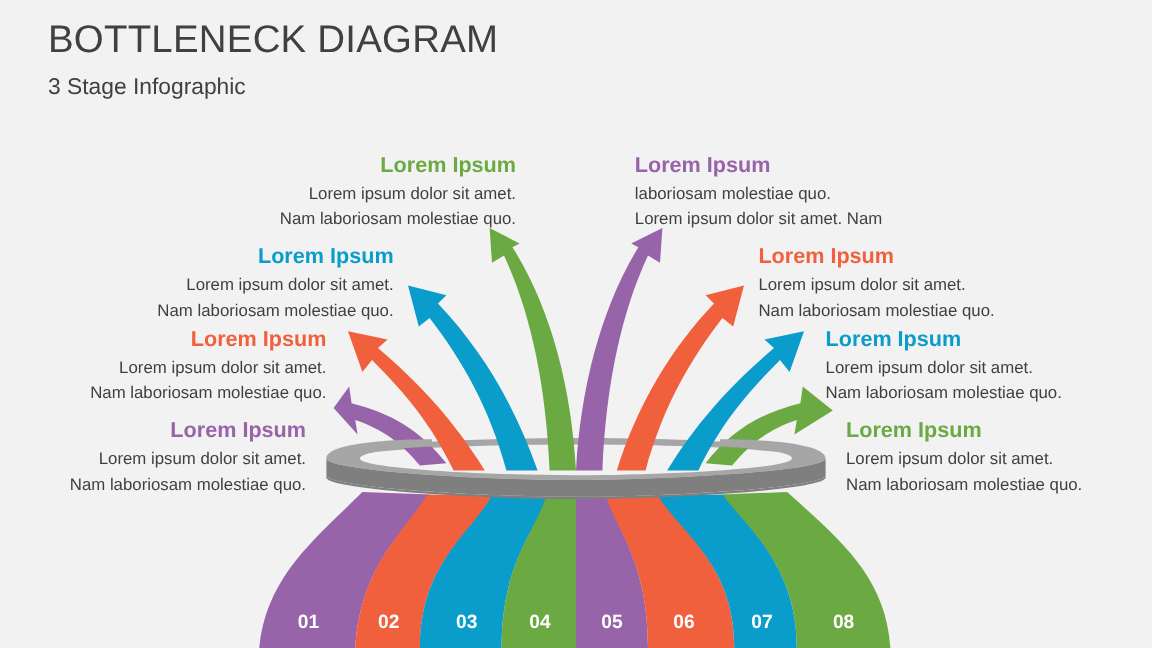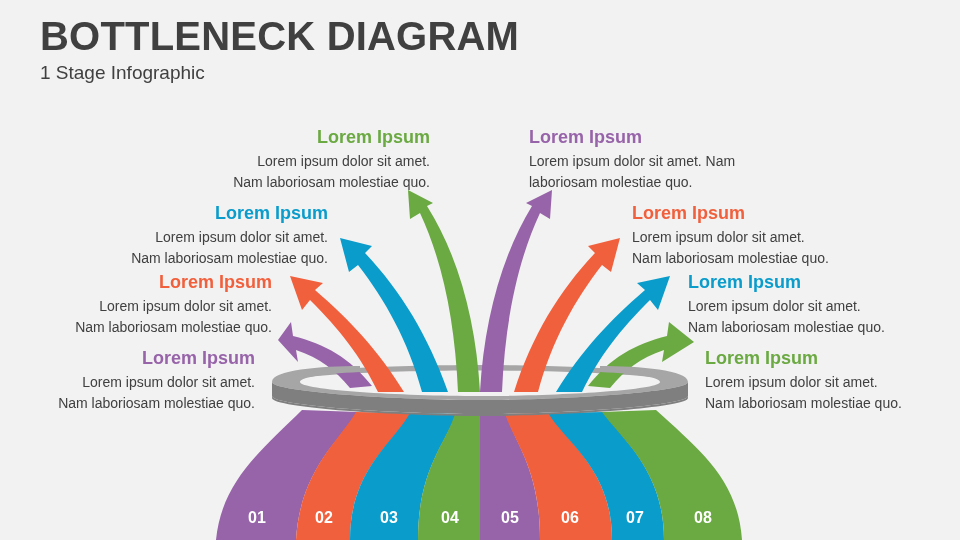--- a/index.html
+++ b/index.html
@@ -1,30 +1,30 @@
 <!DOCTYPE html>
 <html><head>
 <meta charset="utf-8">
 <style>
   html, body { margin:0; padding:0; }
   body { width:960px; height:540px; background:#f2f2f2; position:relative; overflow:hidden; font-family:"Liberation Sans", sans-serif; }
-  .title { position:absolute; left:40px; top:14px; font-size:40px; font-weight:bold; color:#404040; letter-spacing:0.2px; margin:0; }
+  .title { position:absolute; left:40px; top:14px; font-size:32px; font-weight:normal; color:#404040; letter-spacing:0.2px; margin:0; }
   .subtitle { position:absolute; left:40px; top:62px; font-size:19px; color:#404040; margin:0; }
   .label { position:absolute; font-size:14px; line-height:21px; color:#404040; }
   .label .head { font-weight:bold; font-size:18px; margin-bottom:4px; line-height:20px; }
   .label.left { text-align:right; }
   .label.right { text-align:left; }
   svg.diagram { position:absolute; left:0; top:0; }
   .num { font-family:"Liberation Sans", sans-serif; font-weight:bold; font-size:16px; fill:#ffffff; text-anchor:middle; }
 </style>
 </head>
 <body>
 
 <h1 class="title">BOTTLENECK DIAGRAM</h1>
-<p class="subtitle">1 Stage Infographic</p>
+<p class="subtitle">3 Stage Infographic</p>
 
 <svg class="diagram" width="960" height="540" viewBox="0 0 960 540">
 
   <g>
     <path d="M276,380 C300,360 660,360 684,380 L684,384 C660,366 300,366 276,384 Z" fill="#a6a6a6"></path>
   </g>
 
   <g>
 
     <path fill="#9763a9" d="M350,388 C335,370 320,358 296,350 L298,362 L278,340 L291,322 L293,336 C325,344 350,358 372,386 Z"></path>
@@ -92,22 +92,22 @@
   <div>Nam laboriosam molestiae quo.</div>
 </div>
 <div class="label left" style="right:705px; top:348px;">
   <div class="head" style="color:#9763a9;">Lorem Ipsum</div>
   <div>Lorem ipsum dolor sit amet.</div>
   <div>Nam laboriosam molestiae quo.</div>
 </div>
 
 <div class="label right" style="left:529px; top:127px;">
   <div class="head" style="color:#9763a9;">Lorem Ipsum</div>
+  <div>laboriosam molestiae quo.</div>
   <div>Lorem ipsum dolor sit amet. Nam</div>
-  <div>laboriosam molestiae quo.</div>
 </div>
 <div class="label right" style="left:632px; top:203px;">
   <div class="head" style="color:#f1603d;">Lorem Ipsum</div>
   <div>Lorem ipsum dolor sit amet.</div>
   <div>Nam laboriosam molestiae quo.</div>
 </div>
 <div class="label right" style="left:688px; top:272px;">
   <div class="head" style="color:#0a9ccb;">Lorem Ipsum</div>
   <div>Lorem ipsum dolor sit amet.</div>
   <div>Nam laboriosam molestiae quo.</div>

